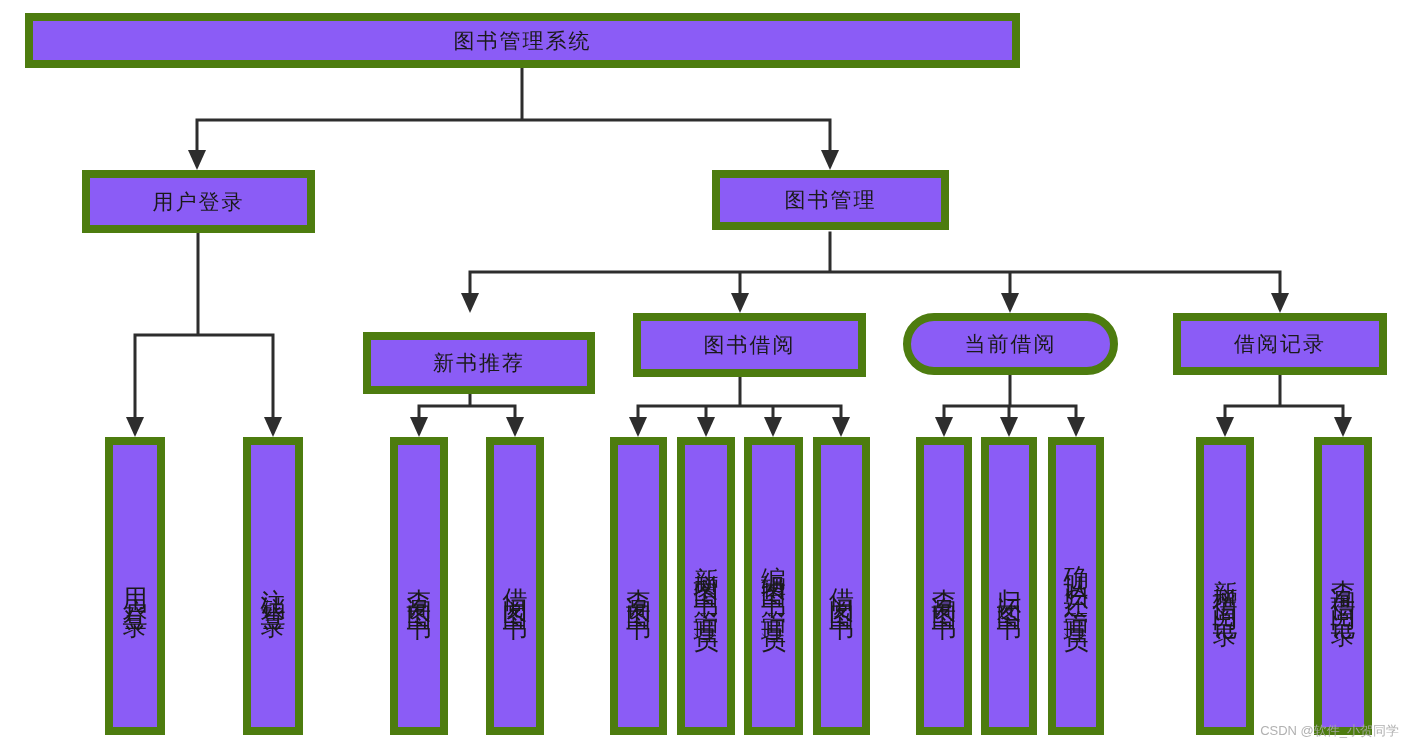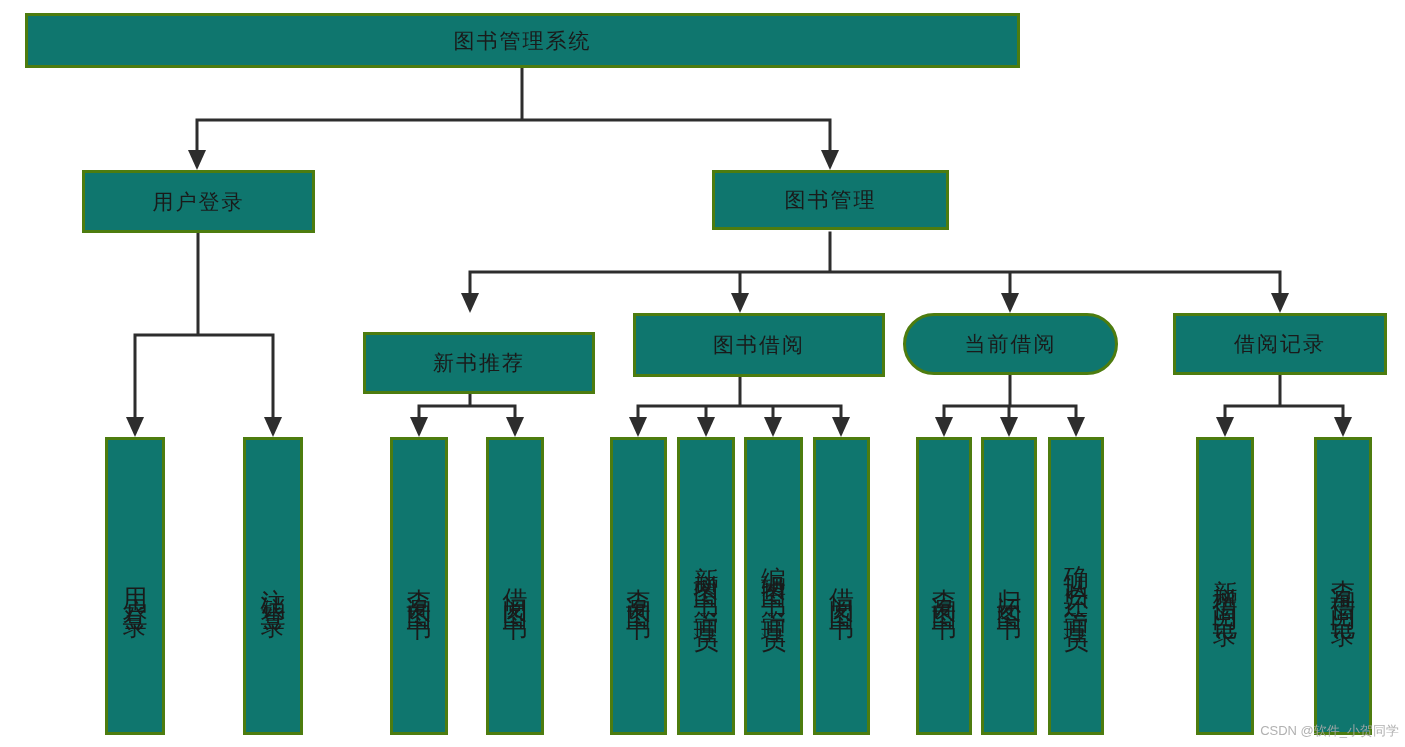--- a/index.html
+++ b/index.html
@@ -14,22 +14,22 @@
   }
   #connectors {
     position: absolute;
     left: 0; top: 0;
     width: 1405px; height: 747px;
     pointer-events: none;
   }
   .node {
     position: absolute;
     box-sizing: border-box;
-    border: 3px solid #4d7c0f;
-    background: #0f766e;
+    border: 8px solid #4d7c0f;
+    background: #8b5cf6;
     display: flex;
     align-items: center;
     justify-content: center;
   }
   .hlabel {
     font-size: 21px;
     letter-spacing: 2px;
     white-space: nowrap;
     color: #1a1a1a;
   }
@@ -39,21 +39,21 @@
     font-size: 25px;
     letter-spacing: 9px;
     line-height: 1;
     color: #1a1a1a;
     white-space: nowrap;
   }
   .box-root   { left: 25px;   top: 13px;  width: 995px; height: 55px; }
   .box-user-login { left: 82px;  top: 170px; width: 233px; height: 63px; }
   .box-book-mgmt  { left: 712px; top: 170px; width: 237px; height: 60px; }
   .box-new-book-rec   { left: 363px;  top: 332px; width: 232px; height: 62px; }
-  .box-book-borrow    { left: 633px;  top: 313px; width: 252px; height: 64px; }
+  .box-book-borrow    { left: 633px;  top: 313px; width: 233px; height: 64px; }
   .box-current-borrow { left: 903px;  top: 313px; width: 215px; height: 62px; border-radius: 31px; }
   .box-borrow-records { left: 1173px; top: 313px; width: 214px; height: 62px; }
   .leaf { top: 437px; height: 298px; }
   .leaf-1a { left: 105px;  width: 60px; }
   .leaf-1b { left: 243px;  width: 60px; }
   .leaf-2a { left: 390px;  width: 58px; }
   .leaf-2b { left: 486px;  width: 58px; }
   .leaf-3a { left: 610px;  width: 57px; }
   .leaf-3b { left: 677px;  width: 58px; }
   .leaf-3c { left: 744px;  width: 59px; }

